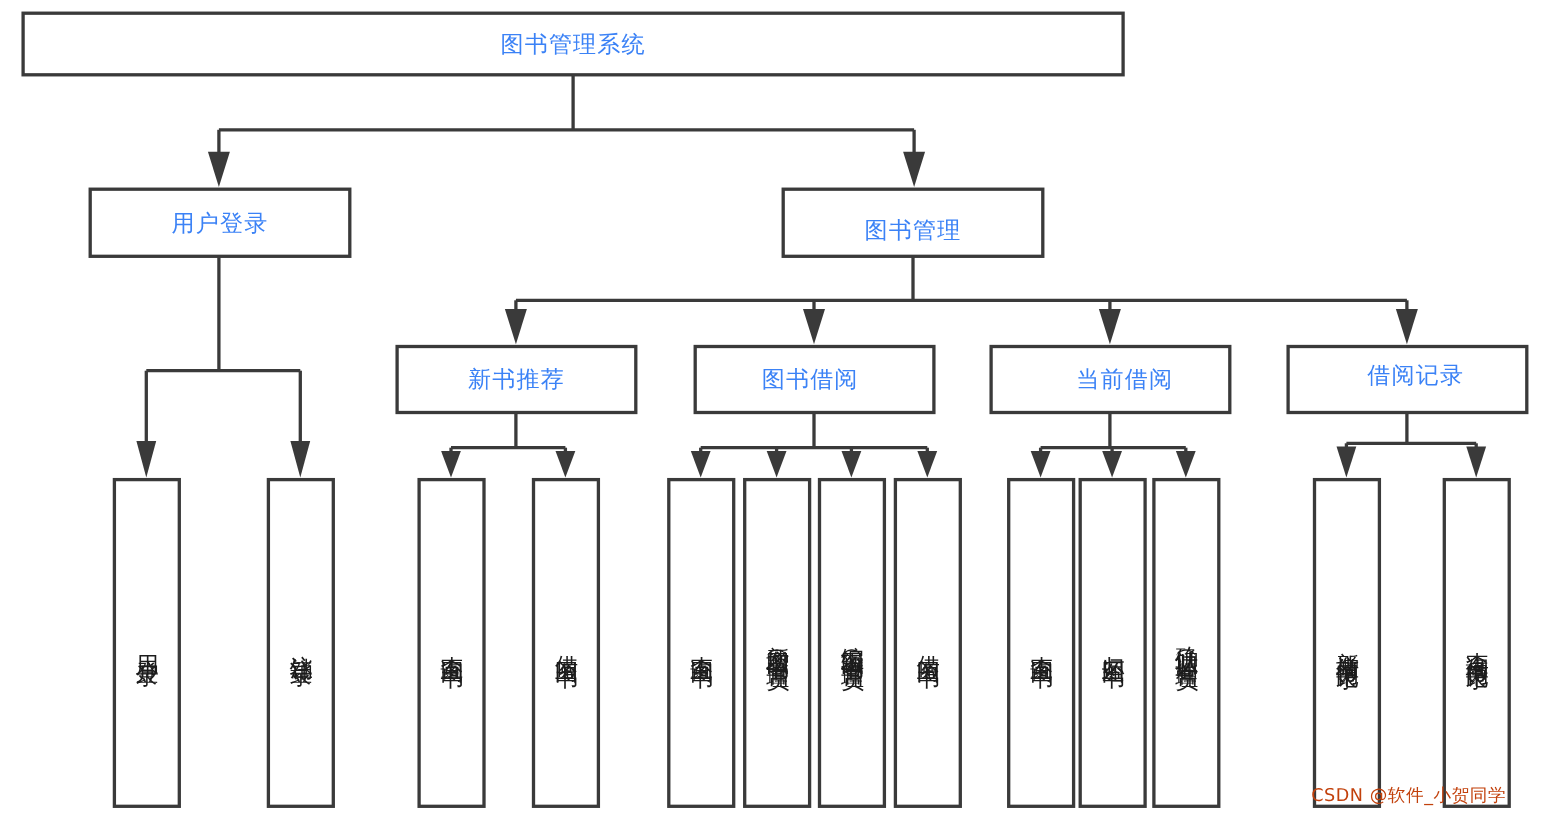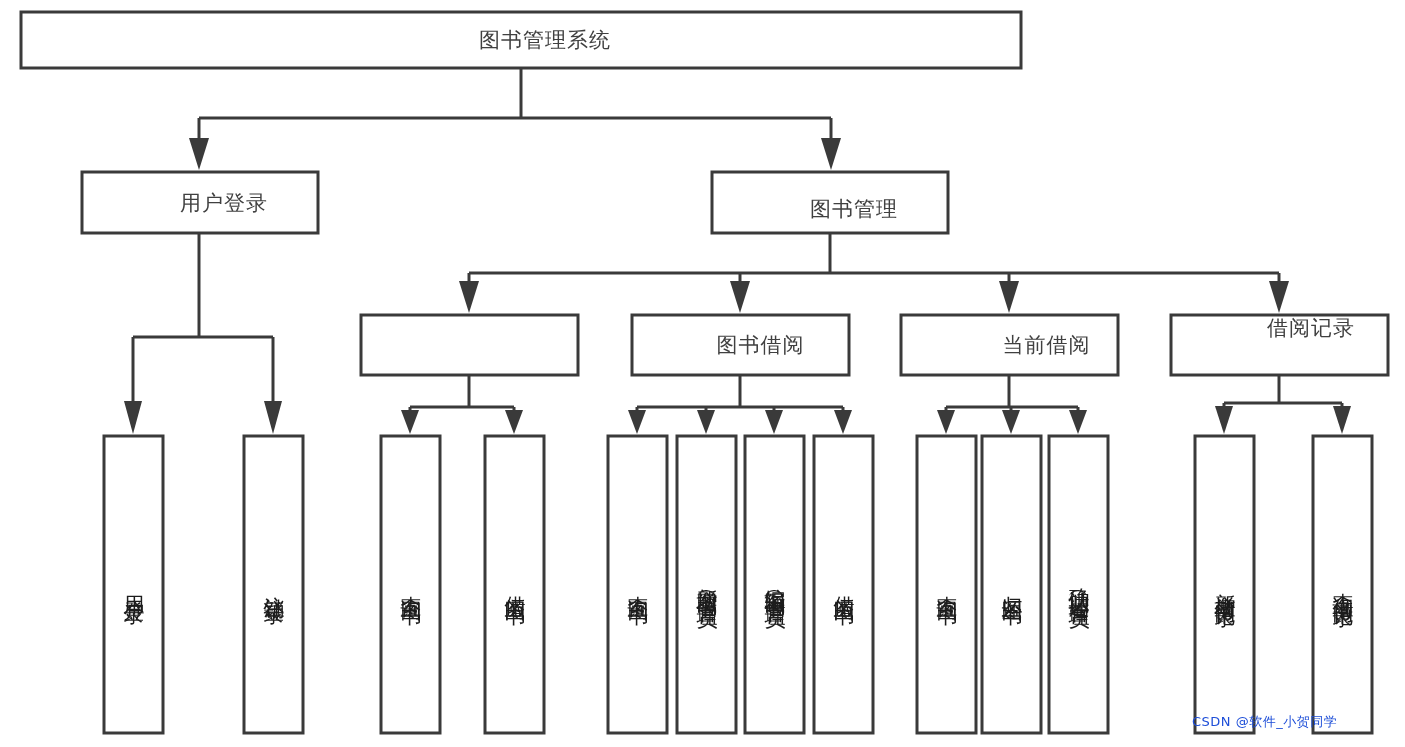--- a/index.html
+++ b/index.html
@@ -41,43 +41,42 @@
   .arrow-head {
     fill: #3a3a3a;
     stroke: none;
   }
   .node-label-h {
     position: absolute;
     display: flex;
     align-items: center;
     justify-content: center;
     font-size: 21px;
-    color: #404040;
+    color: #3b82f6;
     letter-spacing: 1px;
     white-space: nowrap;
     font-family: "DejaVu Sans", "Liberation Sans", sans-serif;
-    padding-left: 24px;
   }
   .node-label-v {
     position: absolute;
     display: flex;
     align-items: center;
     justify-content: center;
     writing-mode: vertical-rl;
     text-orientation: upright;
     font-size: 21px;
     color: #1c1c1c;
     letter-spacing: 3px;
     line-height: 1;
     font-family: "DejaVu Sans", "Liberation Sans", sans-serif;
   }
   .watermark {
     position: absolute;
-    font-size: 13px;
-    color: #1d4ed8;
+    font-size: 16px;
+    color: #c2410c;
     white-space: nowrap;
     font-family: "DejaVu Sans", "Liberation Sans", sans-serif;
     letter-spacing: 0.5px;
   }
 </style>
 </head>
 <body>
 
 <div id="diagram-root">
 
@@ -170,23 +169,24 @@
     <rect class="node-box" x="1195" y="436" width="59" height="297"></rect>
     <rect class="node-box" x="1313" y="436" width="59" height="297"></rect>
 
   </svg>
 
   <div class="node-label-h" style="left:21px; top:12px; width:1000px; height:56px;">图书管理系统</div>
 
   <div class="node-label-h" style="left:82px; top:172px; width:236px; height:61px;">用户登录</div>
   <div class="node-label-h" style="left:712px; top:172px; width:236px; height:73px;">图书管理</div>
 
+  <div class="node-label-h" style="left:361px; top:315px; width:217px; height:60px;">新书推荐</div>
   <div class="node-label-h" style="left:632px; top:315px; width:175px; height:60px;margin-left:17px;">图书借阅</div>
   <div class="node-label-h" style="left:901px; top:315px; width:243px; height:60px;">当前借阅</div>
-  <div class="node-label-h" style="left:1171px; top:298px; width:232px; height:60px;">借阅记录</div>
+  <div class="node-label-h" style="left:1171px; top:311px; width:232px; height:60px;">借阅记录</div>
 
   <div class="node-label-v" style="left:104px; top:436px; width:59px; height:297px;">用户登录</div>
   <div class="node-label-v" style="left:244px; top:436px; width:59px; height:297px;">注销登录</div>
 
   <div class="node-label-v" style="left:381px; top:436px; width:59px; height:297px;">查询图书</div>
   <div class="node-label-v" style="left:485px; top:436px; width:59px; height:297px;">借阅图书</div>
 
   <div class="node-label-v" style="left:608px; top:436px; width:59px; height:297px;">查询图书</div>
   <div class="node-label-v" style="left:677px; top:436px; width:59px; height:297px;">新增图书（管理员）</div>
   <div class="node-label-v" style="left:745px; top:436px; width:59px; height:297px;">编辑图书（管理员）</div>

